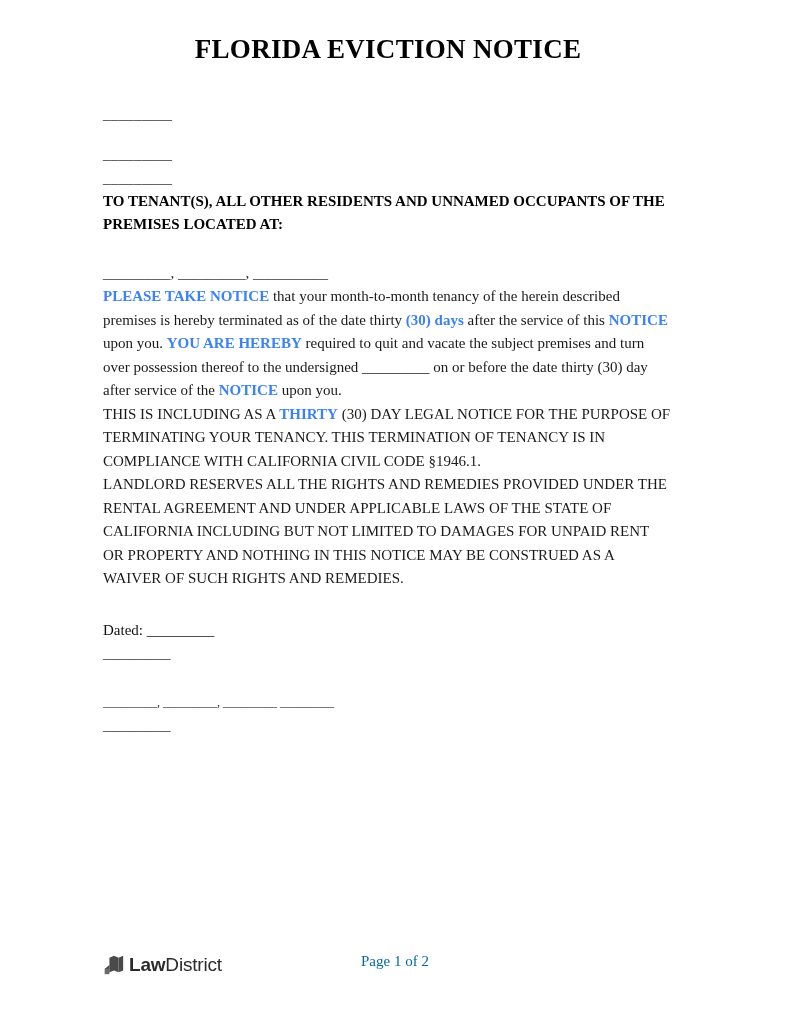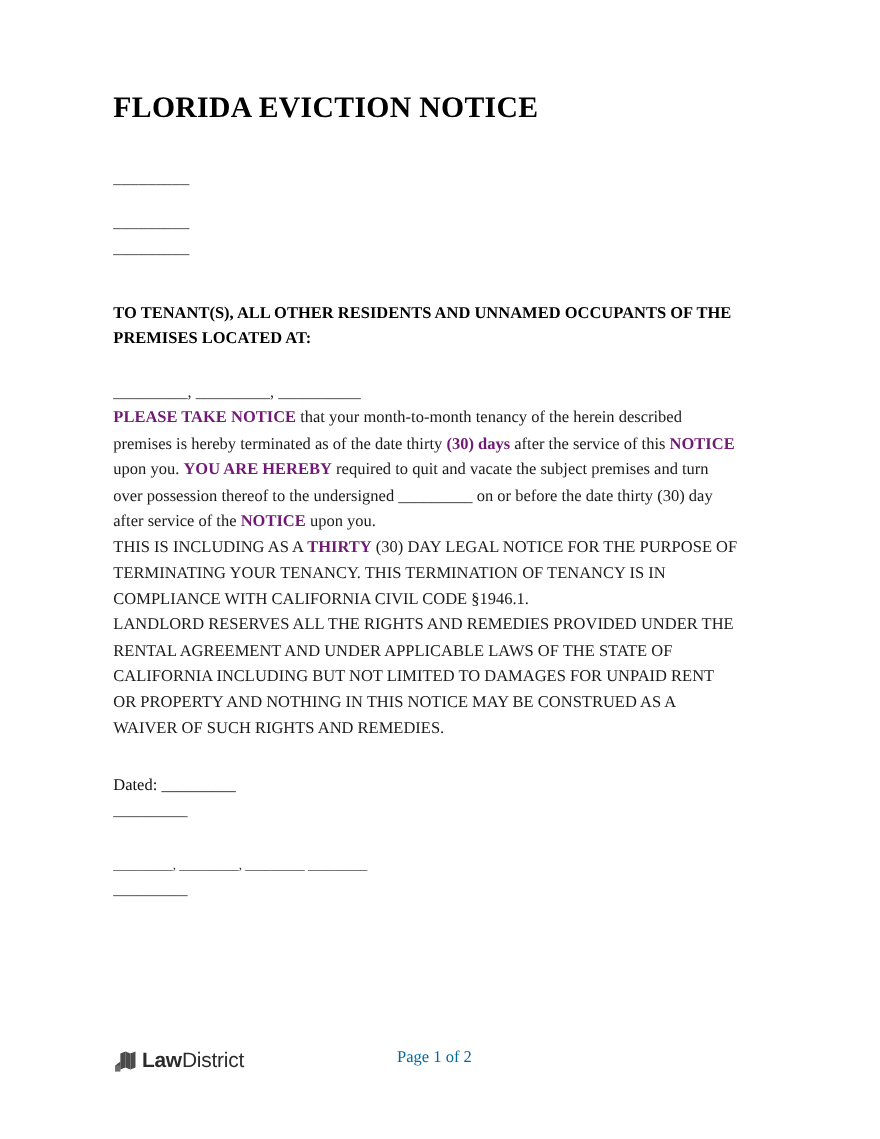--- a/index.html
+++ b/index.html
@@ -18,44 +18,43 @@
     color: #111111;
   }
   .content {
     position: absolute;
     left: 103px;
     top: 0;
     width: 570px;
   }
 
   .doc-title {
-    text-align: left;
+    text-align: center;
     font-size: 27px;
     font-weight: bold;
     letter-spacing: 0.3px;
     margin: 0;
-    padding-top: 82px;
+    padding-top: 34px;
     color: #000000;
   }
 
   .blank-block {
     margin-top: 38px;
   }
   .blank-line {
     font-size: 15px;
     line-height: 23px;
     letter-spacing: 0.2px;
     color: #333333;
     white-space: pre;
   }
   .blank-line.gap-lg { margin-top: 17px; }
   .blank-line.gap-sm { margin-top: 1px; }
 
   .bold-head {
-    margin-top: 36px;
     font-size: 15px;
     font-weight: bold;
     line-height: 23px;
     color: #000000;
   }
 
   .addr-line {
     margin-top: 26px;
     font-size: 15px;
     line-height: 23px;
@@ -63,21 +62,21 @@
     white-space: pre;
   }
 
   p.body-para {
     font-size: 15px;
     line-height: 23.5px;
     margin: 0;
     color: #1a1a1a;
     text-align: left;
   }
-  p.body-para b { font-weight: bold; color: #701a75; }
+  p.body-para b { font-weight: bold; color: #3b82f6; }
 
   .para-notice { margin-top: 49px; }
   .para-intend { margin-top: 25px; }
   .para-landlord { margin-top: 26px; }
 
   .sig-dated { margin-top: 28px; font-size: 15px; line-height: 23px; white-space: pre; }
   .sig-by { margin-top: 25px; font-size: 15px; line-height: 23px; white-space: pre; }
   .sig-under { font-size: 15px; line-height: 23px; white-space: pre; color: #333; }
   .sig-addr { margin-top: 26px; font-size: 12px; line-height: 23px; white-space: pre; color: #333; }
   .sig-addr2 { font-size: 15px; line-height: 23px; white-space: pre; color: #333; }

